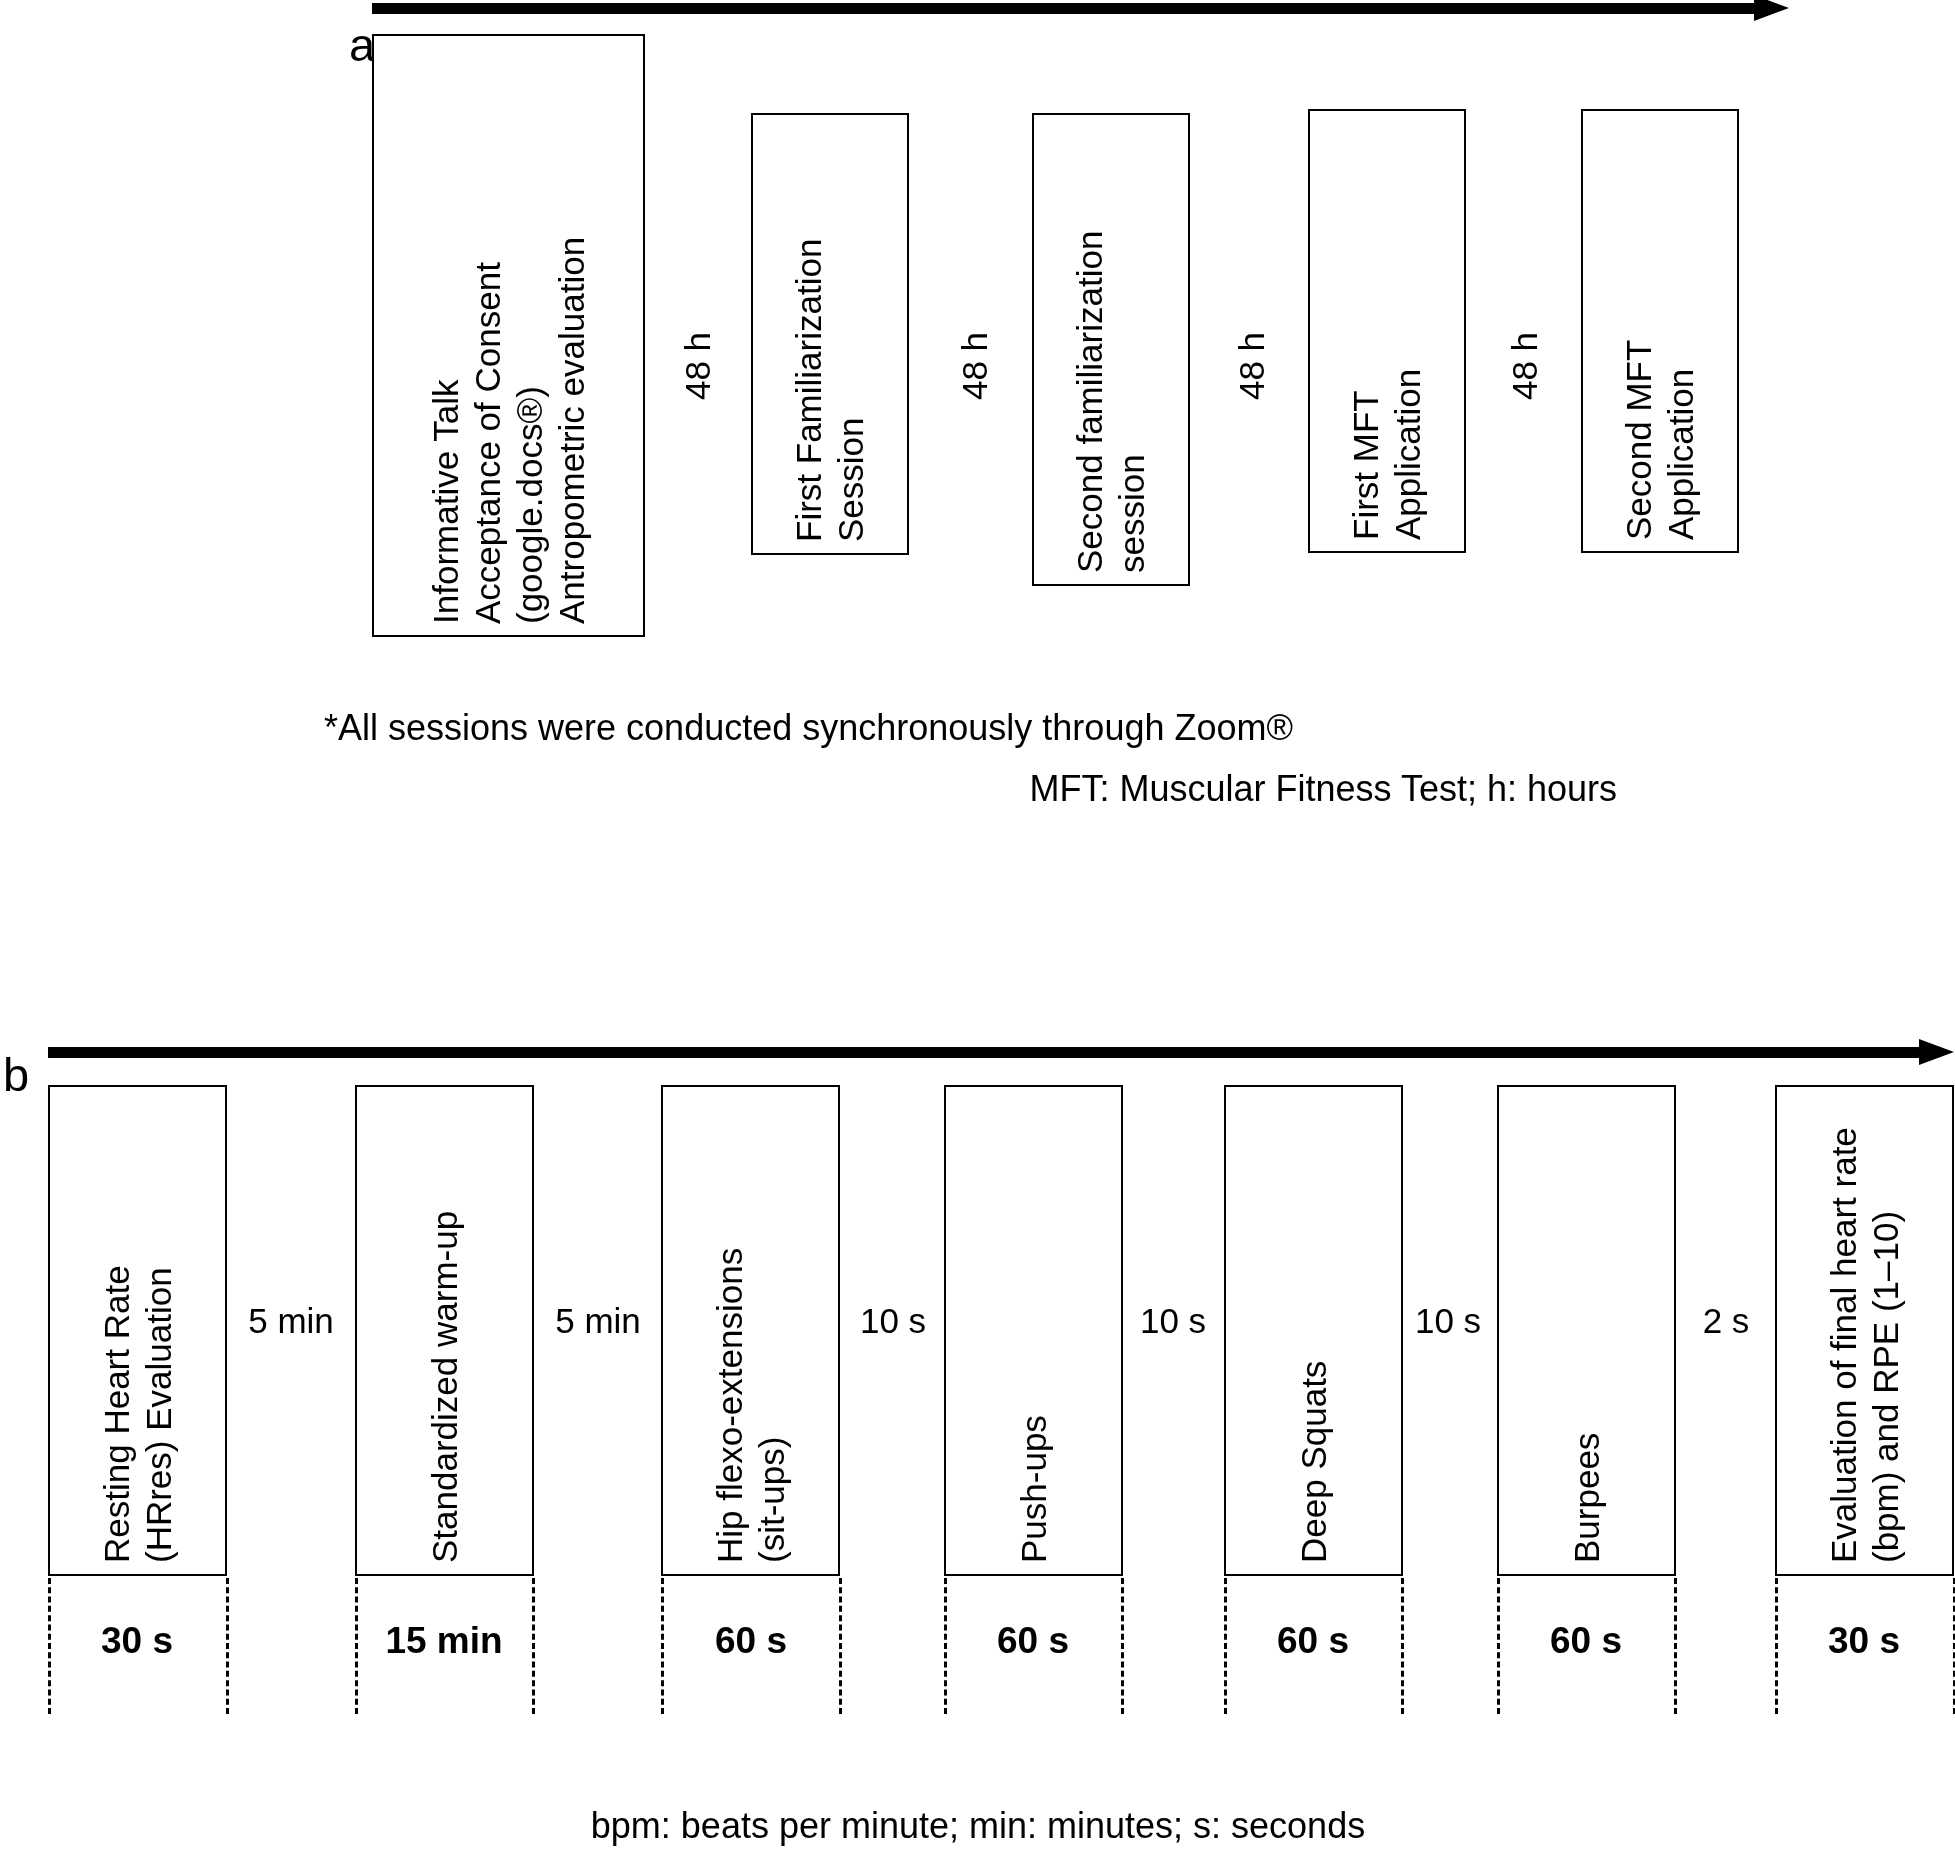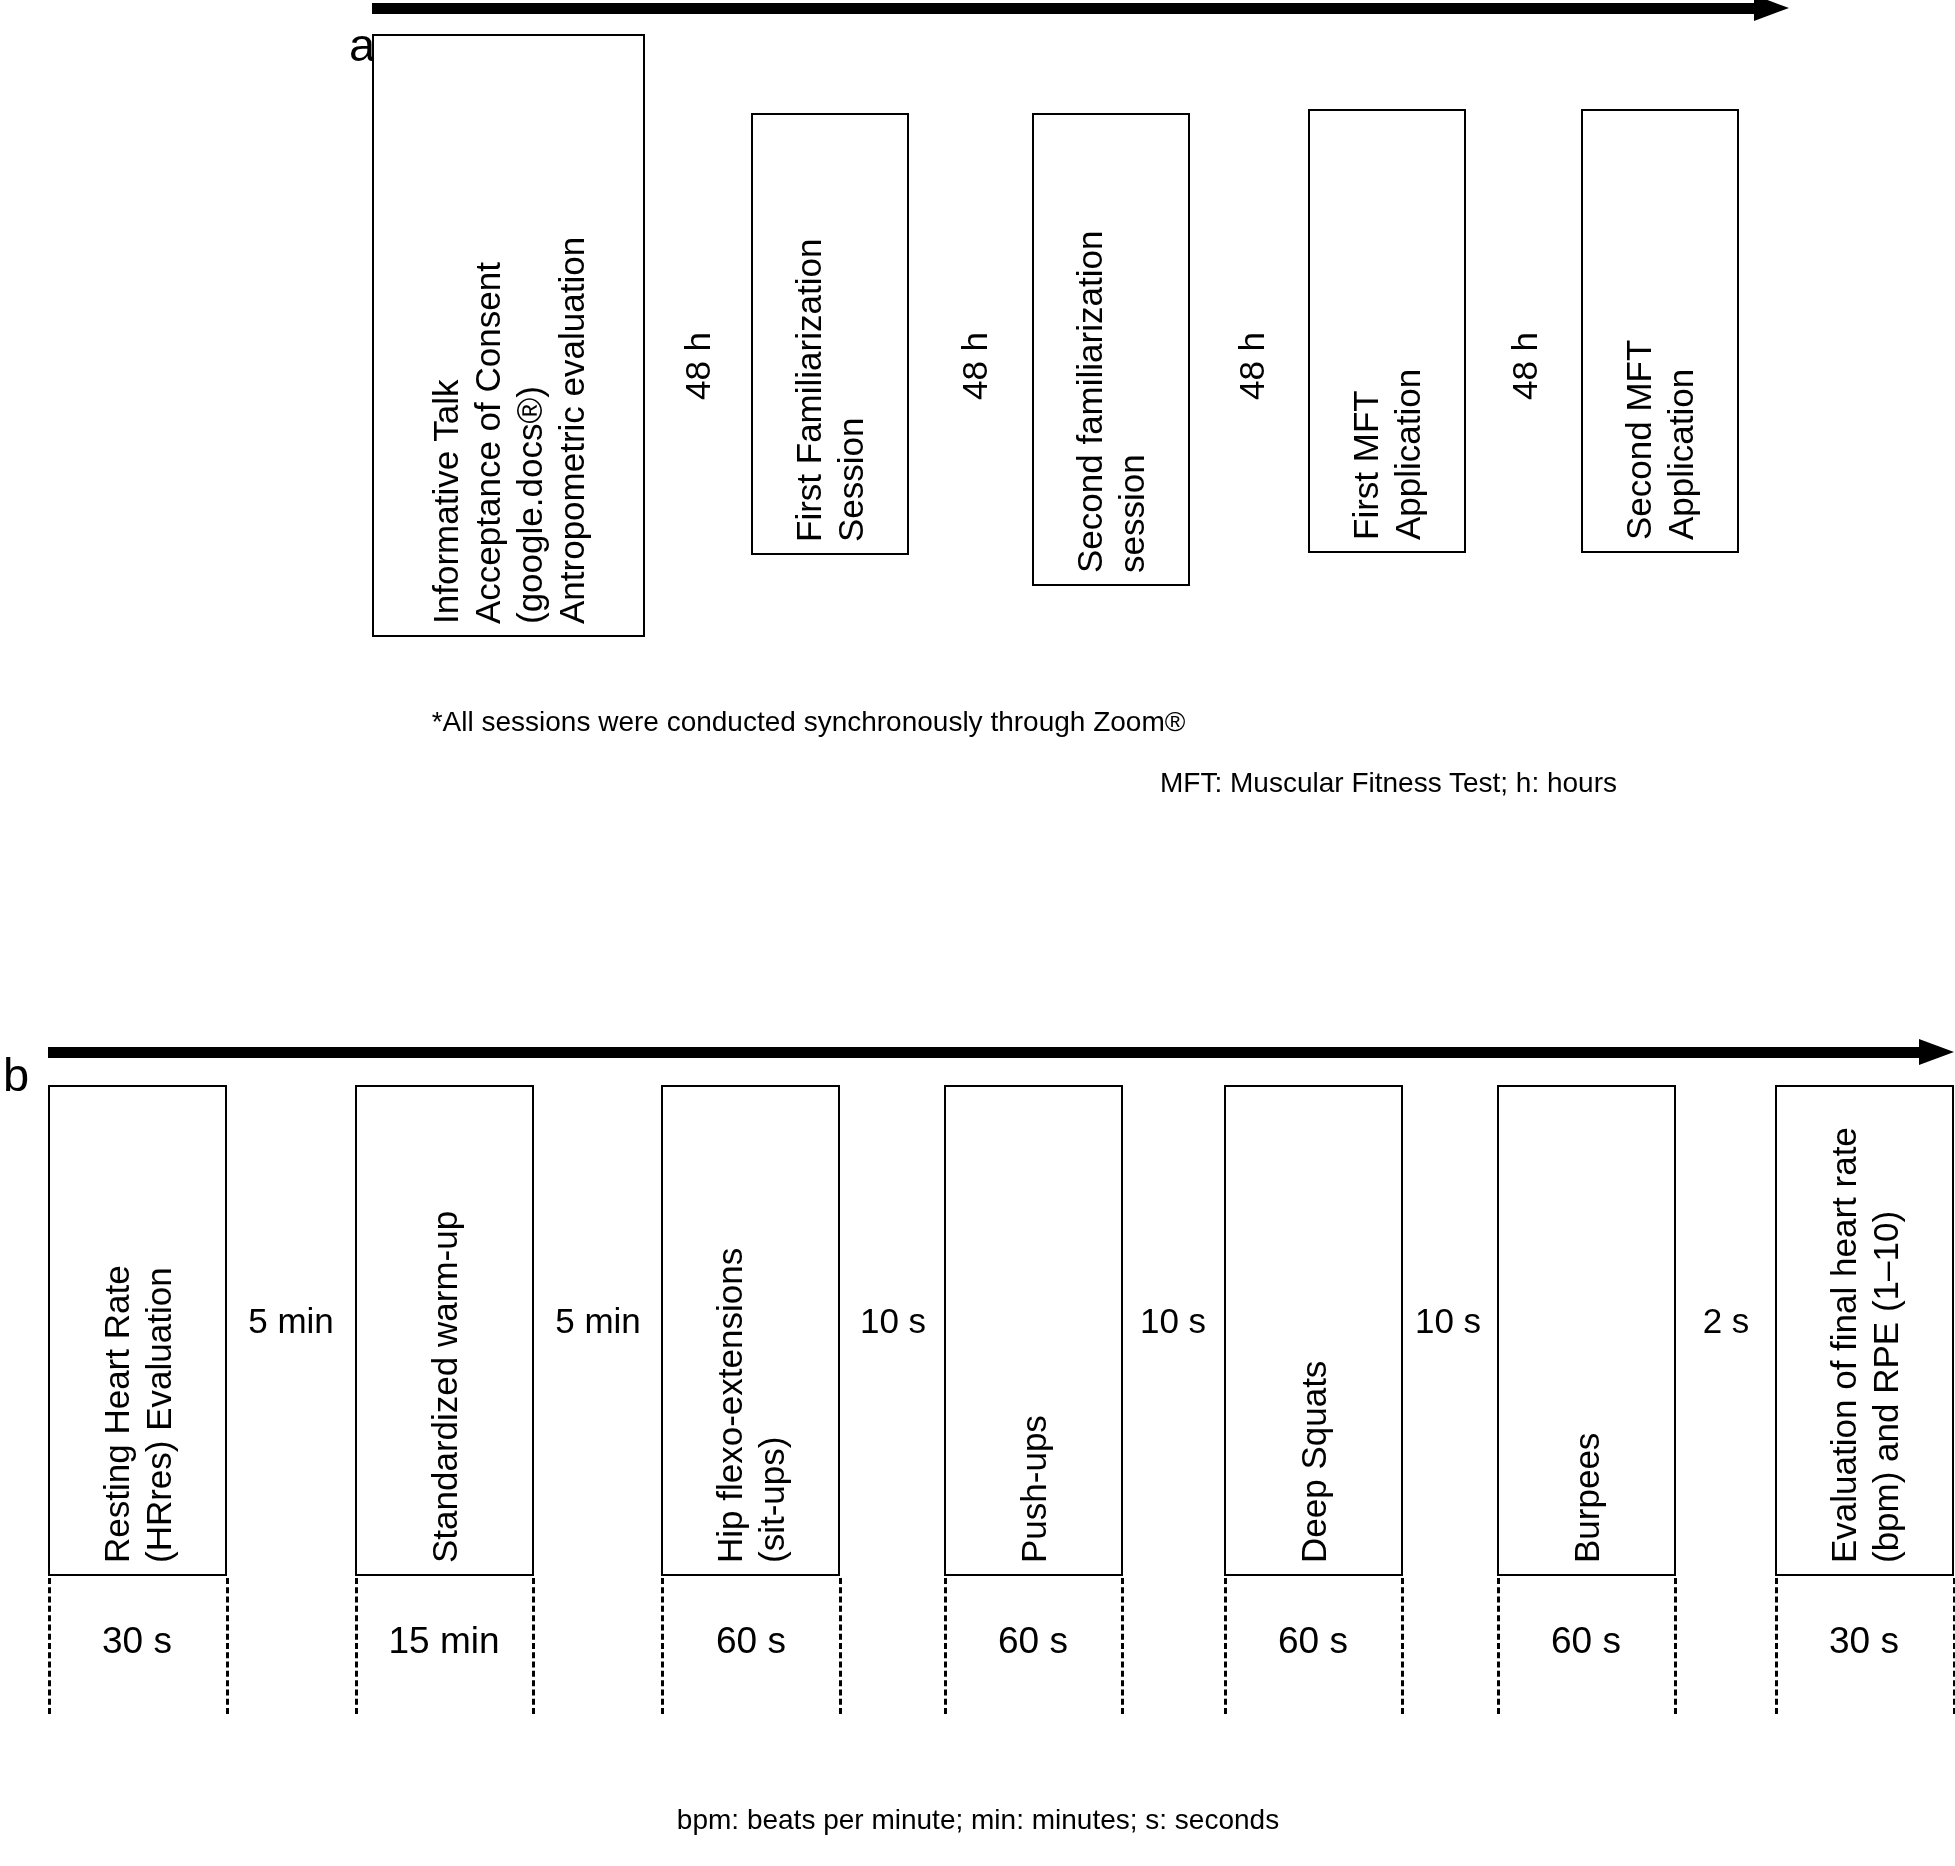--- a/index.html
+++ b/index.html
@@ -78,38 +78,39 @@
     white-space: nowrap;
     transform-origin: center center;
     transform: translate(-50%, -50%) rotate(-90deg);
   }
   .gap-label.horiz {
     transform: translate(-50%, -50%);
   }
 
   .caption {
     position: absolute;
-    font-size: 28px;
+    font-size: 36px;
     line-height: 1.42;
     white-space: nowrap;
     text-align: center;
   }
 
   .dash-tick {
     position: absolute;
     width: 0;
     border-left: 3.1px dashed #000;
   }
   .dur-label {
     position: absolute;
     font-size: 37px;
     line-height: 1;
     white-space: nowrap;
     transform: translate(-50%, -50%);
     text-align: center;
+    font-weight: bold;
   }
 </style>
 </head>
 <body>
 
 <div id="figure">
 
   <div>
 
     <div class="panel-label" style="left:349px; top:21.4px;">a</div>

